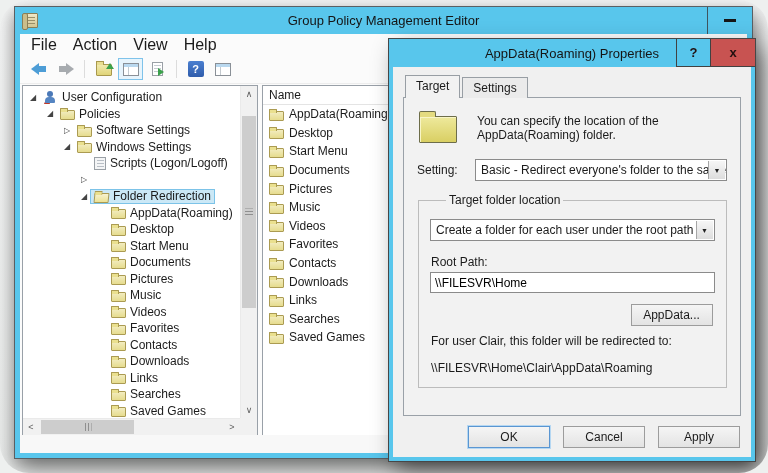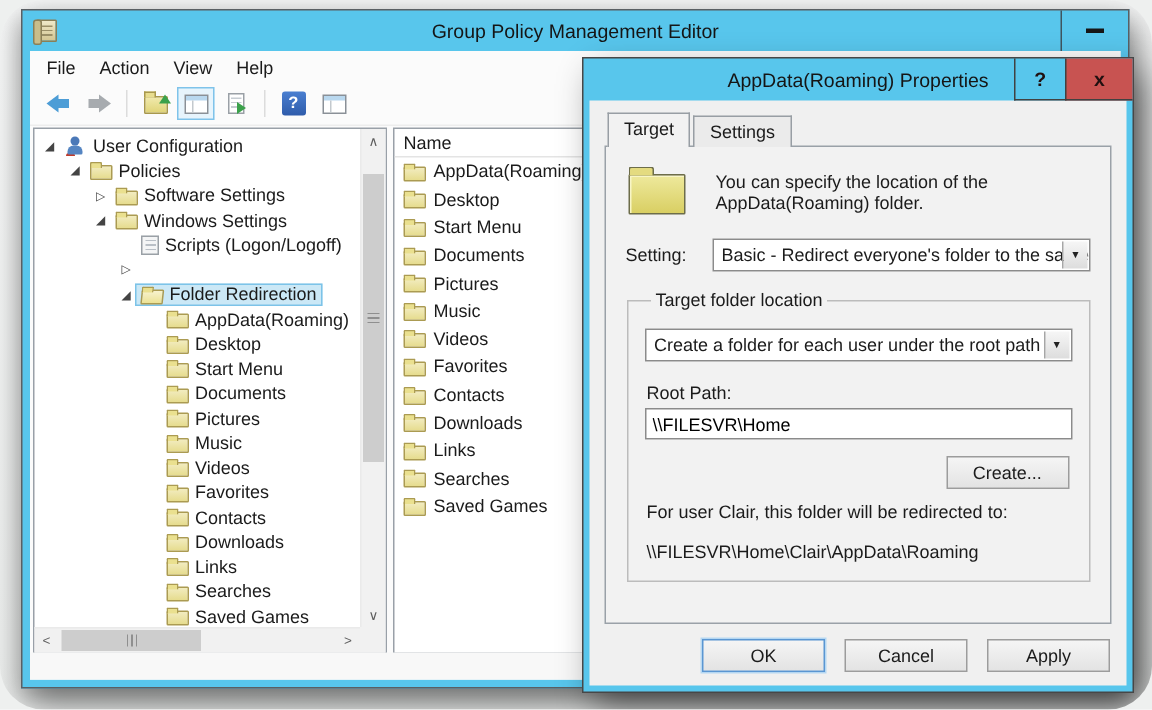--- a/index.html
+++ b/index.html
@@ -22,21 +22,21 @@
   .app-icon::after { content:""; position:absolute; left:3px; top:3px; width:7px; height:7px;
     background:repeating-linear-gradient(#9a8f68 0 1px, transparent 1px 3px); }
   .min-btn { position:absolute; right:0; top:0; width:45px; height:27px;
     border-left:1px solid #3f555f; display:flex; align-items:center; justify-content:center; }
   .min-glyph { width:12px; height:3px; background:#161616; }
 
   .win-inner { position:absolute; left:5px; right:5px; top:27px; bottom:5px;
     background:#fbfbfb; display:flex; flex-direction:column; }
 
   .menubar { height:21px; display:flex; align-items:center; padding-left:3px;
-    background:#fbfbfb; font-size:12px; }
+    background:#fbfbfb; font-size:16px; }
   .menu-item { padding:2px 8px; }
 
   .toolbar { height:29px; display:flex; align-items:center; padding-left:5px;
     background:#fbfbfb; border-bottom:1px solid #ededed; }
   .tb { width:25px; height:22px; display:flex; align-items:center; justify-content:center;
         margin:0 1px; position:relative; }
   .tb.selected { border:1px solid #7fc3ea; background:#e7f4fc; }
   .tb-sep { width:1px; height:18px; background:#dcdcdc; margin:0 5px; }
   
   .arr { position:relative; width:16px; height:12px; }
@@ -171,21 +171,21 @@
   .select { flex:1; height:22px; background:#fff; border:1px solid #8b8b8b; position:relative;
     display:flex; align-items:center; padding:0 20px 0 5px; white-space:nowrap; overflow:hidden; }
   .select .sel-arrow { position:absolute; right:1px; top:1px; bottom:1px; width:17px;
     background:linear-gradient(#f6f6f6,#dddddd); border-left:1px solid #a6a6a6;
     display:flex; align-items:center; justify-content:center; font-size:7px; color:#222; }
   .select .sel-arrow::before { content:"▼"; }
 
   .note { margin:2px 0 26px 2px; }
 
   fieldset.group { border:1px solid #bcbcbc; padding:10px 11px 6px; margin:0 1px; }
-  fieldset.group legend { font-size:12px; padding:0 3px; margin-left:4px; }
+  fieldset.group legend { font-size:12px; padding:0 3px; margin-left:16px; }
   .group .select { margin:2px 0 14px; }
   .rp-label { margin:0 0 3px 1px; }
   .rootpath { width:100%; height:21px; border:1px solid #8b8b8b; background:#fff;
     font:12px "Liberation Sans", sans-serif; padding:0 4px; }
   .browse-row { display:flex; justify-content:flex-end; margin:11px 2px 2px 0; }
   .preview-label { margin:8px 0 13px 1px; }
   .preview-path { margin:0 0 6px 1px; }
 
   .btn { min-width:82px; height:22px; font-size:12px; display:inline-flex; align-items:center;
     justify-content:center; background:linear-gradient(#f5f5f5,#e3e3e3); border:1px solid #9c9c9c;
@@ -539,21 +539,21 @@
 
           <span class="select" style="display:flex;">
             <span>Create a folder for each user under the root path</span>
             <span class="sel-arrow"></span>
           </span>
 
           <div class="rp-label">Root Path:</div>
           <input class="rootpath" type="text" value="\\FILESVR\Home" style="">
 
           <div class="browse-row">
-            <span class="btn">Create...</span>
+            <span class="btn">AppData...</span>
           </div>
 
           <div class="preview-label">For user Clair, this folder will be redirected to:</div>
           <div class="preview-path">\\FILESVR\Home\Clair\AppData\Roaming</div>
         </fieldset>
       </div>
 
       <div class="dlg-btnrow">
         <span class="btn default">OK</span>
         <span class="btn">Cancel</span>

